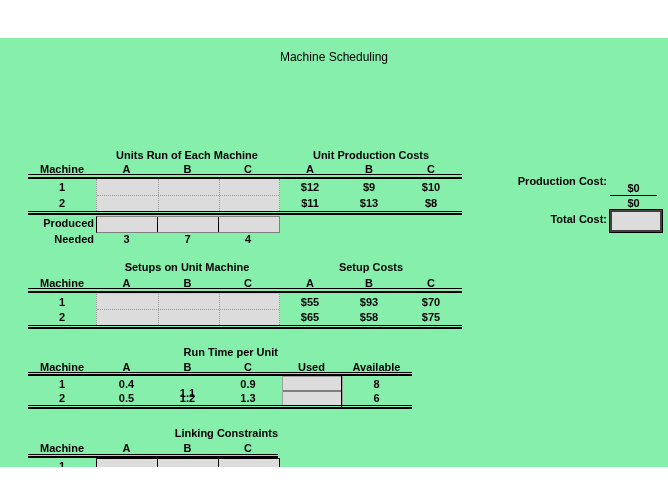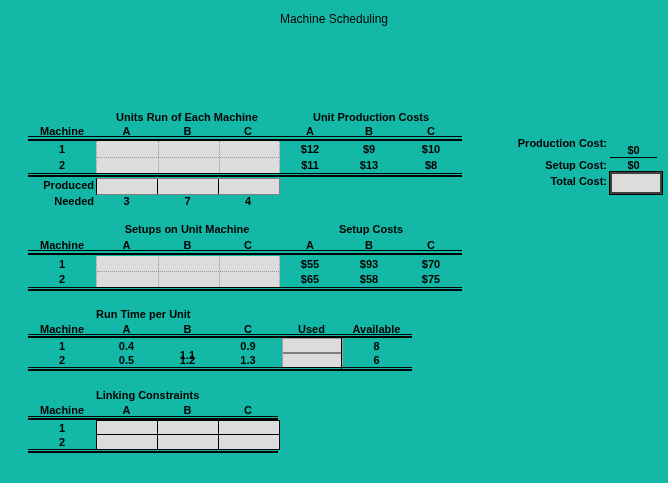--- a/index.html
+++ b/index.html
@@ -1,32 +1,32 @@
 <!DOCTYPE html>
 <html><head>
 <meta charset="utf-8">
 <style>
   html,body{margin:0;padding:0;background:#fff;}
-  .screen{position:relative;width:668px;height:483px;background:#14b8a6;overflow:hidden;
-          font-family:"Liberation Sans",sans-serif;font-weight:bold;font-size:11px;color:#000;}
+  .screen{position:relative;width:668px;height:429px;background:#86efac;overflow:hidden;
+          font-family:"Liberation Sans",sans-serif;font-weight:bold;font-size:11px;color:#000;margin-top:38px;}
   .cell{position:absolute;height:14px;line-height:14px;white-space:nowrap;}
   .c{text-align:center}.r{text-align:right}
   
   .colM{left:28px;width:68px}
   .colA{left:96px;width:61px}
   .colB{left:157px;width:61px}
   .colC{left:218px;width:60px}
   .costA{left:282px;width:56px}
   .costB{left:338px;width:62px}
   .costC{left:400px;width:62px}
   .usedCol{left:282px;width:59px}
   .availCol{left:341px;width:71px}
   .headL{left:78px;width:218px;text-align:center}
   .headR{left:280px;width:182px;text-align:center}
-  .headC{left:96px;width:182px;text-align:left}
+  .headC{left:96px;width:182px;text-align:right}
   .rlabel{left:470px;width:137px;text-align:right}
   .rval{left:610px;width:47px;text-align:center;border-bottom:1px solid #000;}
   
   .hl{position:absolute;left:28px;height:1px;background:#000;}
   .hl2{position:absolute;left:28px;height:2px;background:#000;}
   .w1{width:434px}.w3{width:384px}.w4{width:250px}
   
   .gray{position:absolute;background:#DCDCDC;}
   .inarea{border-left:1px dotted #999;border-right:1px dotted #999;}
   .vdot{position:absolute;top:0;bottom:0;width:0;border-left:1px dotted #999;}
@@ -92,21 +92,20 @@
     <div class="vsolid" style="left:121px"></div>
   </div>
 
   <div class="cell r" style="left:20px;top:194px;width:74px">Needed</div>
   <div class="cell colA c" style="top:194px">3</div>
   <div class="cell colB c" style="top:194px">7</div>
   <div class="cell colC c" style="top:194px">4</div>
 
   <div class="cell rlabel" style="top:136px">Production Cost:</div>
   <div class="cell rval" style="top:143px">$0</div>
-  <div class="cell rlabel" style="top:158px">Setup Cost:</div>
   <div class="cell rval" style="top:158px">$0</div>
   <div class="cell rlabel" style="top:174px">Total Cost:</div>
   <div class="totalbox"></div>
 
   <div class="cell headL" style="top:222px">Setups on Unit Machine</div>
   <div class="cell headR" style="top:222px">Setup Costs</div>
 
   <div class="cell colM c" style="top:238px">Machine</div>
   <div class="cell colA c" style="top:238px">A</div>
   <div class="cell colB c" style="top:238px">B</div>

